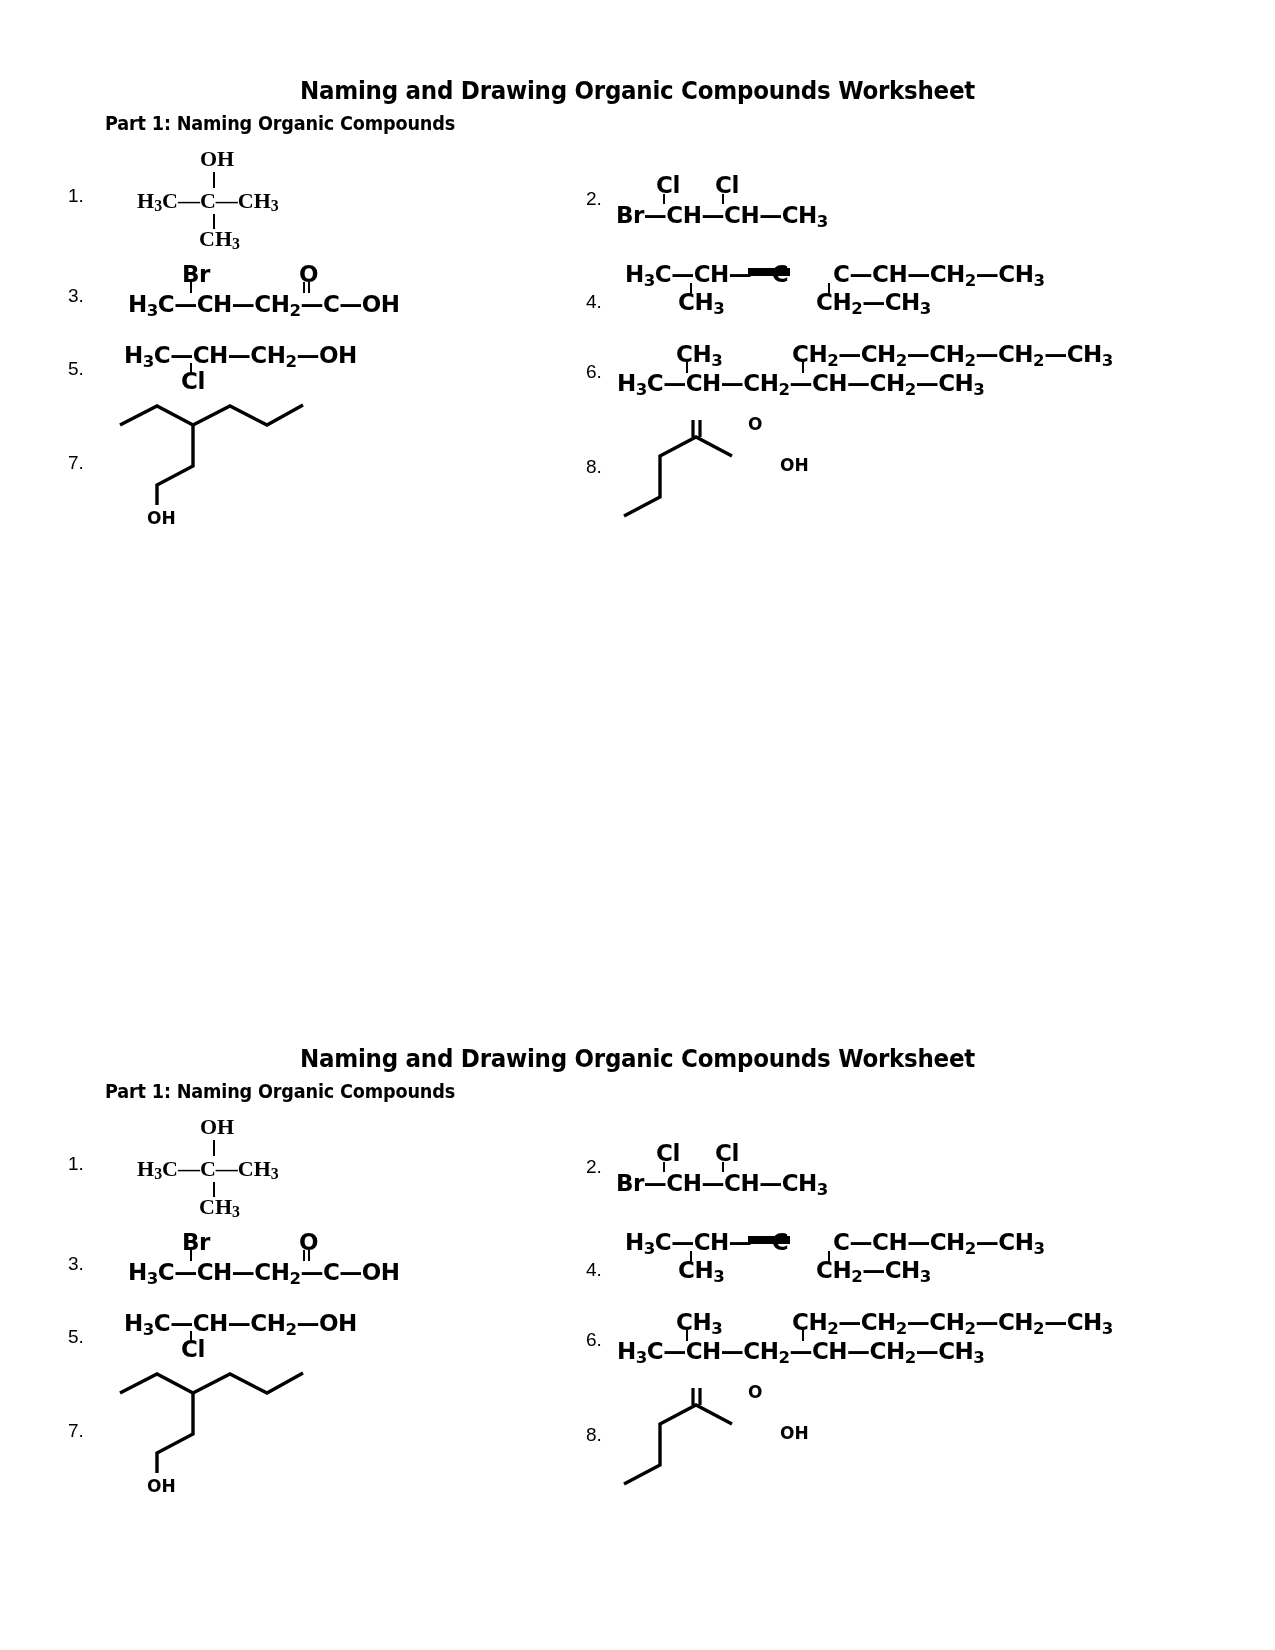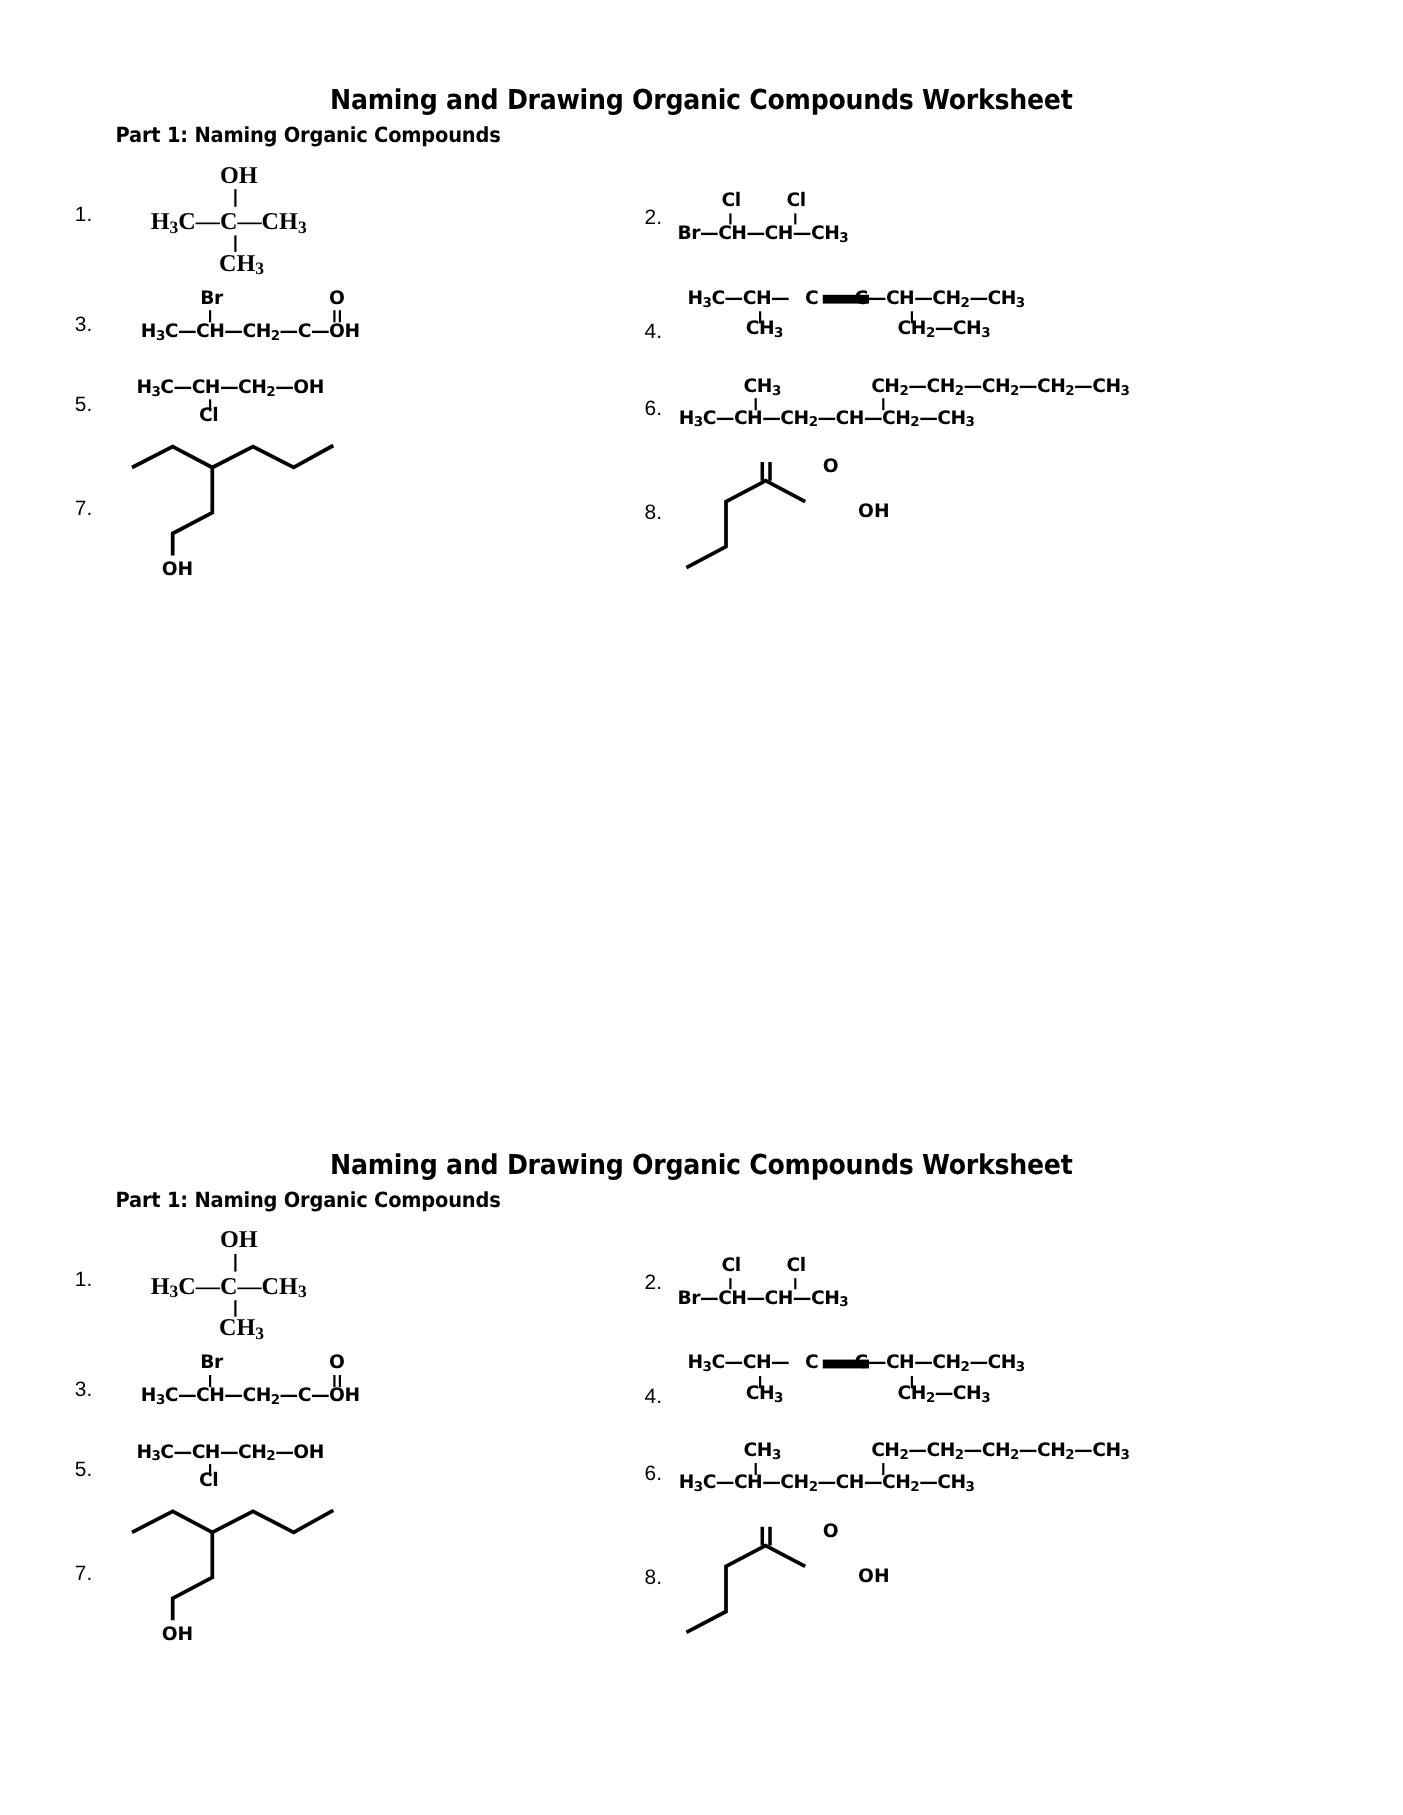--- a/index.html
+++ b/index.html
@@ -19,21 +19,21 @@
     font-family:"DejaVu Sans",sans-serif;font-weight:bold;font-size:19px;
     letter-spacing:-0.2px;transform:scaleX(0.93);transform-origin:left top;
     white-space:nowrap;
   }
 
   .qnum{position:absolute;font-family:"Liberation Sans",sans-serif;font-size:19px;color:#000;}
 
   
   .cf{position:absolute;white-space:nowrap;font-weight:bold;color:#000;}
   .serifF{font-family:"Liberation Serif",serif;font-size:22px;letter-spacing:0px;}
-  .sansF{font-family:"DejaVu Sans",sans-serif;font-size:17px;letter-spacing:-0.5px;}
+  .sansF{font-family:"DejaVu Sans",sans-serif;font-size:23px;letter-spacing:-0.5px;}
   .cf sub{font-size:72%;vertical-align:-0.22em;font-weight:bold;}
 
   .vb{position:absolute;background:#000;width:2px;}
   .tb{position:absolute;background:#000;height:8px;}
 
   
   .sk{position:absolute;}
   .sk svg{display:block;}
   .lbl{position:absolute;font-family:"DejaVu Sans",sans-serif;font-weight:bold;font-size:17px;color:#000;white-space:nowrap;}
 </style>

